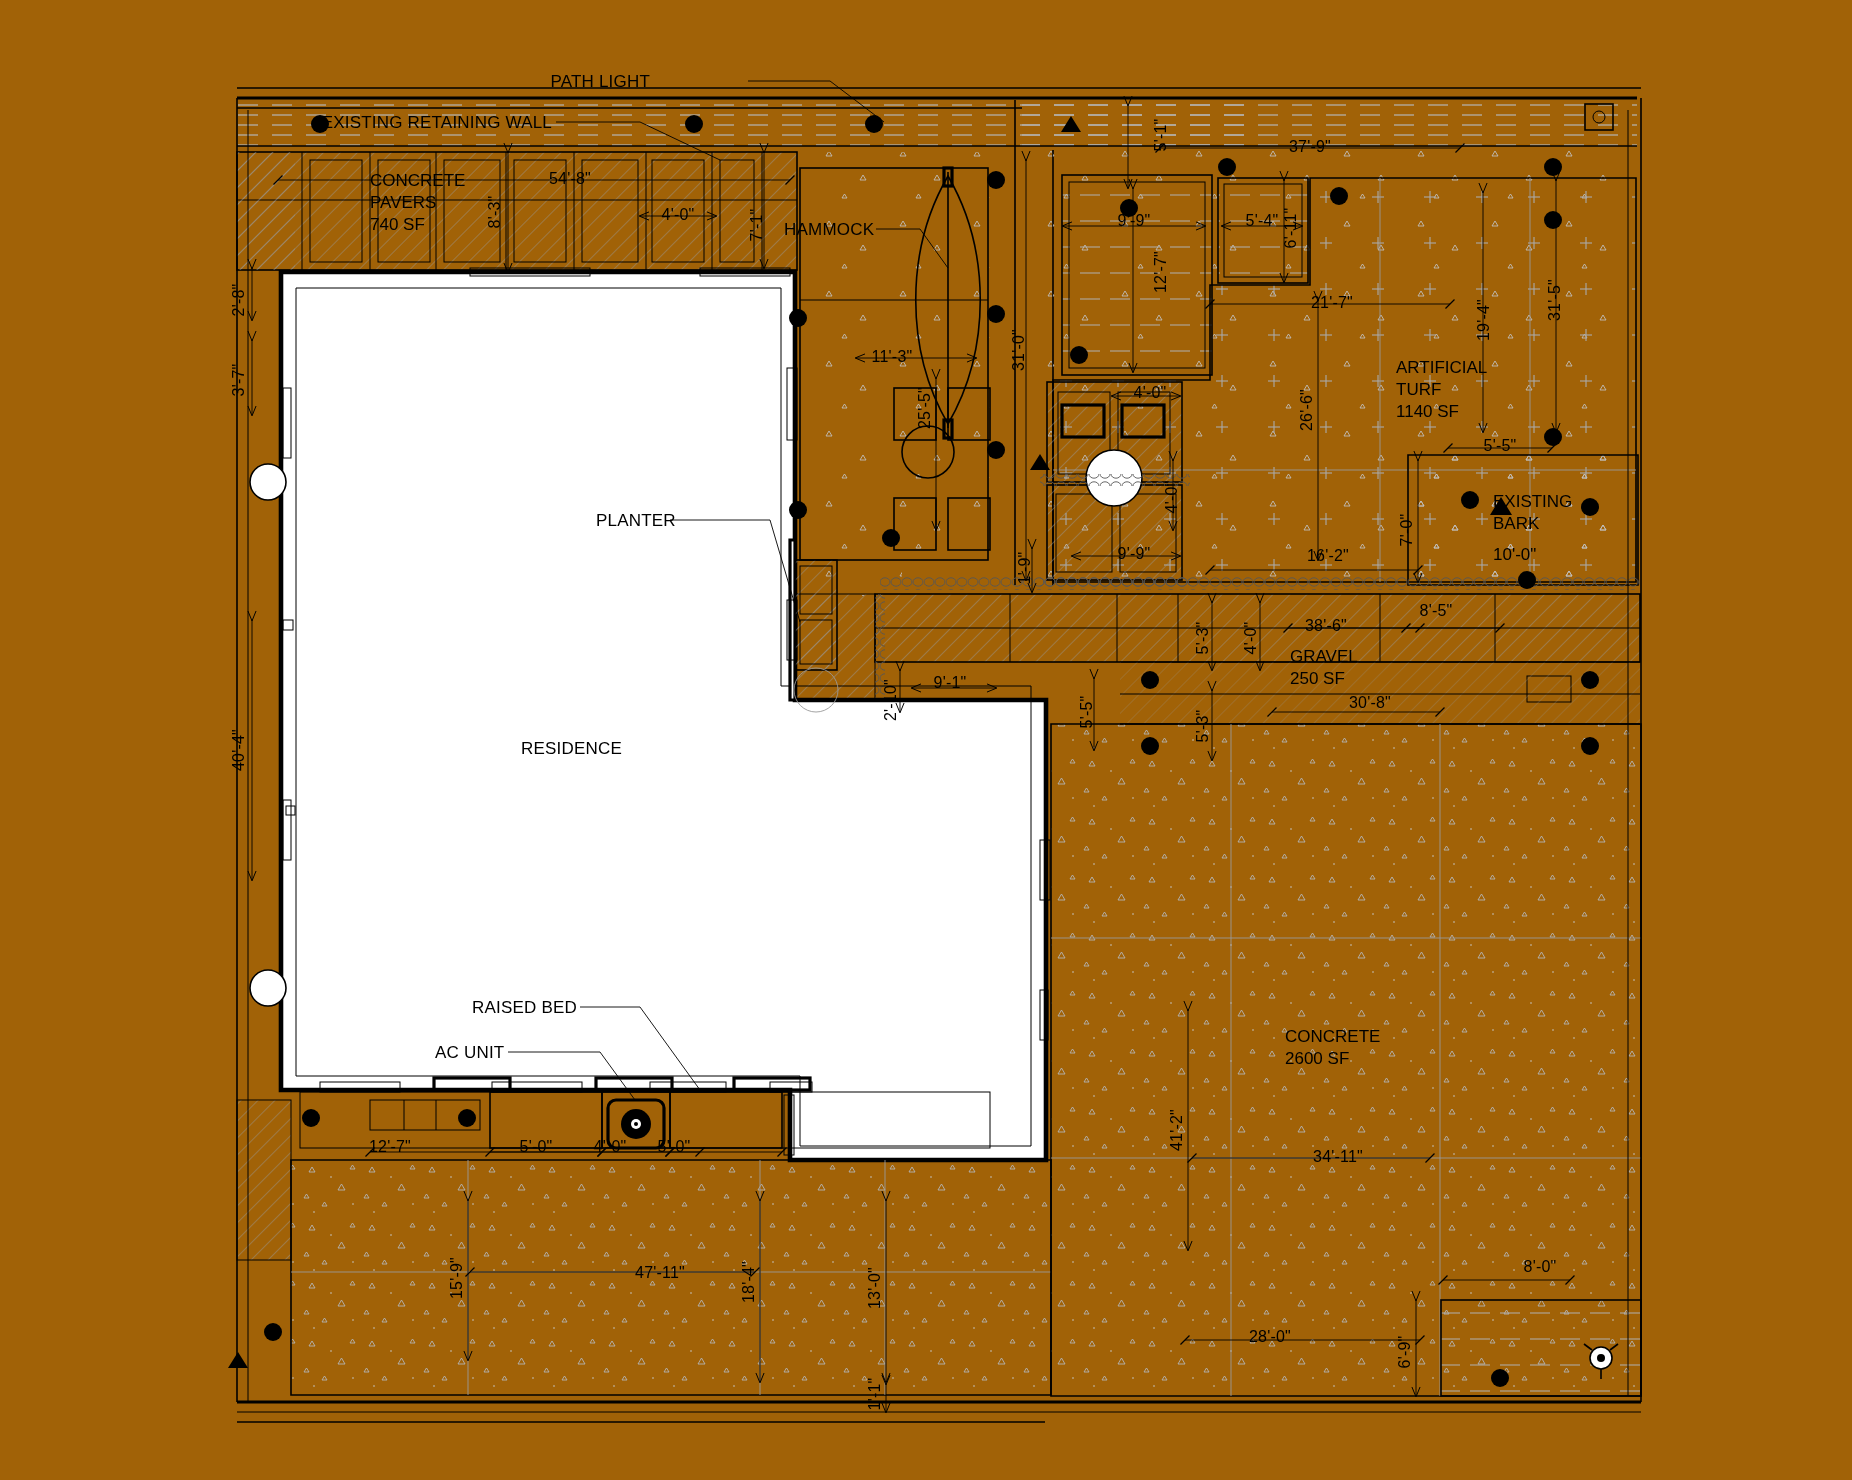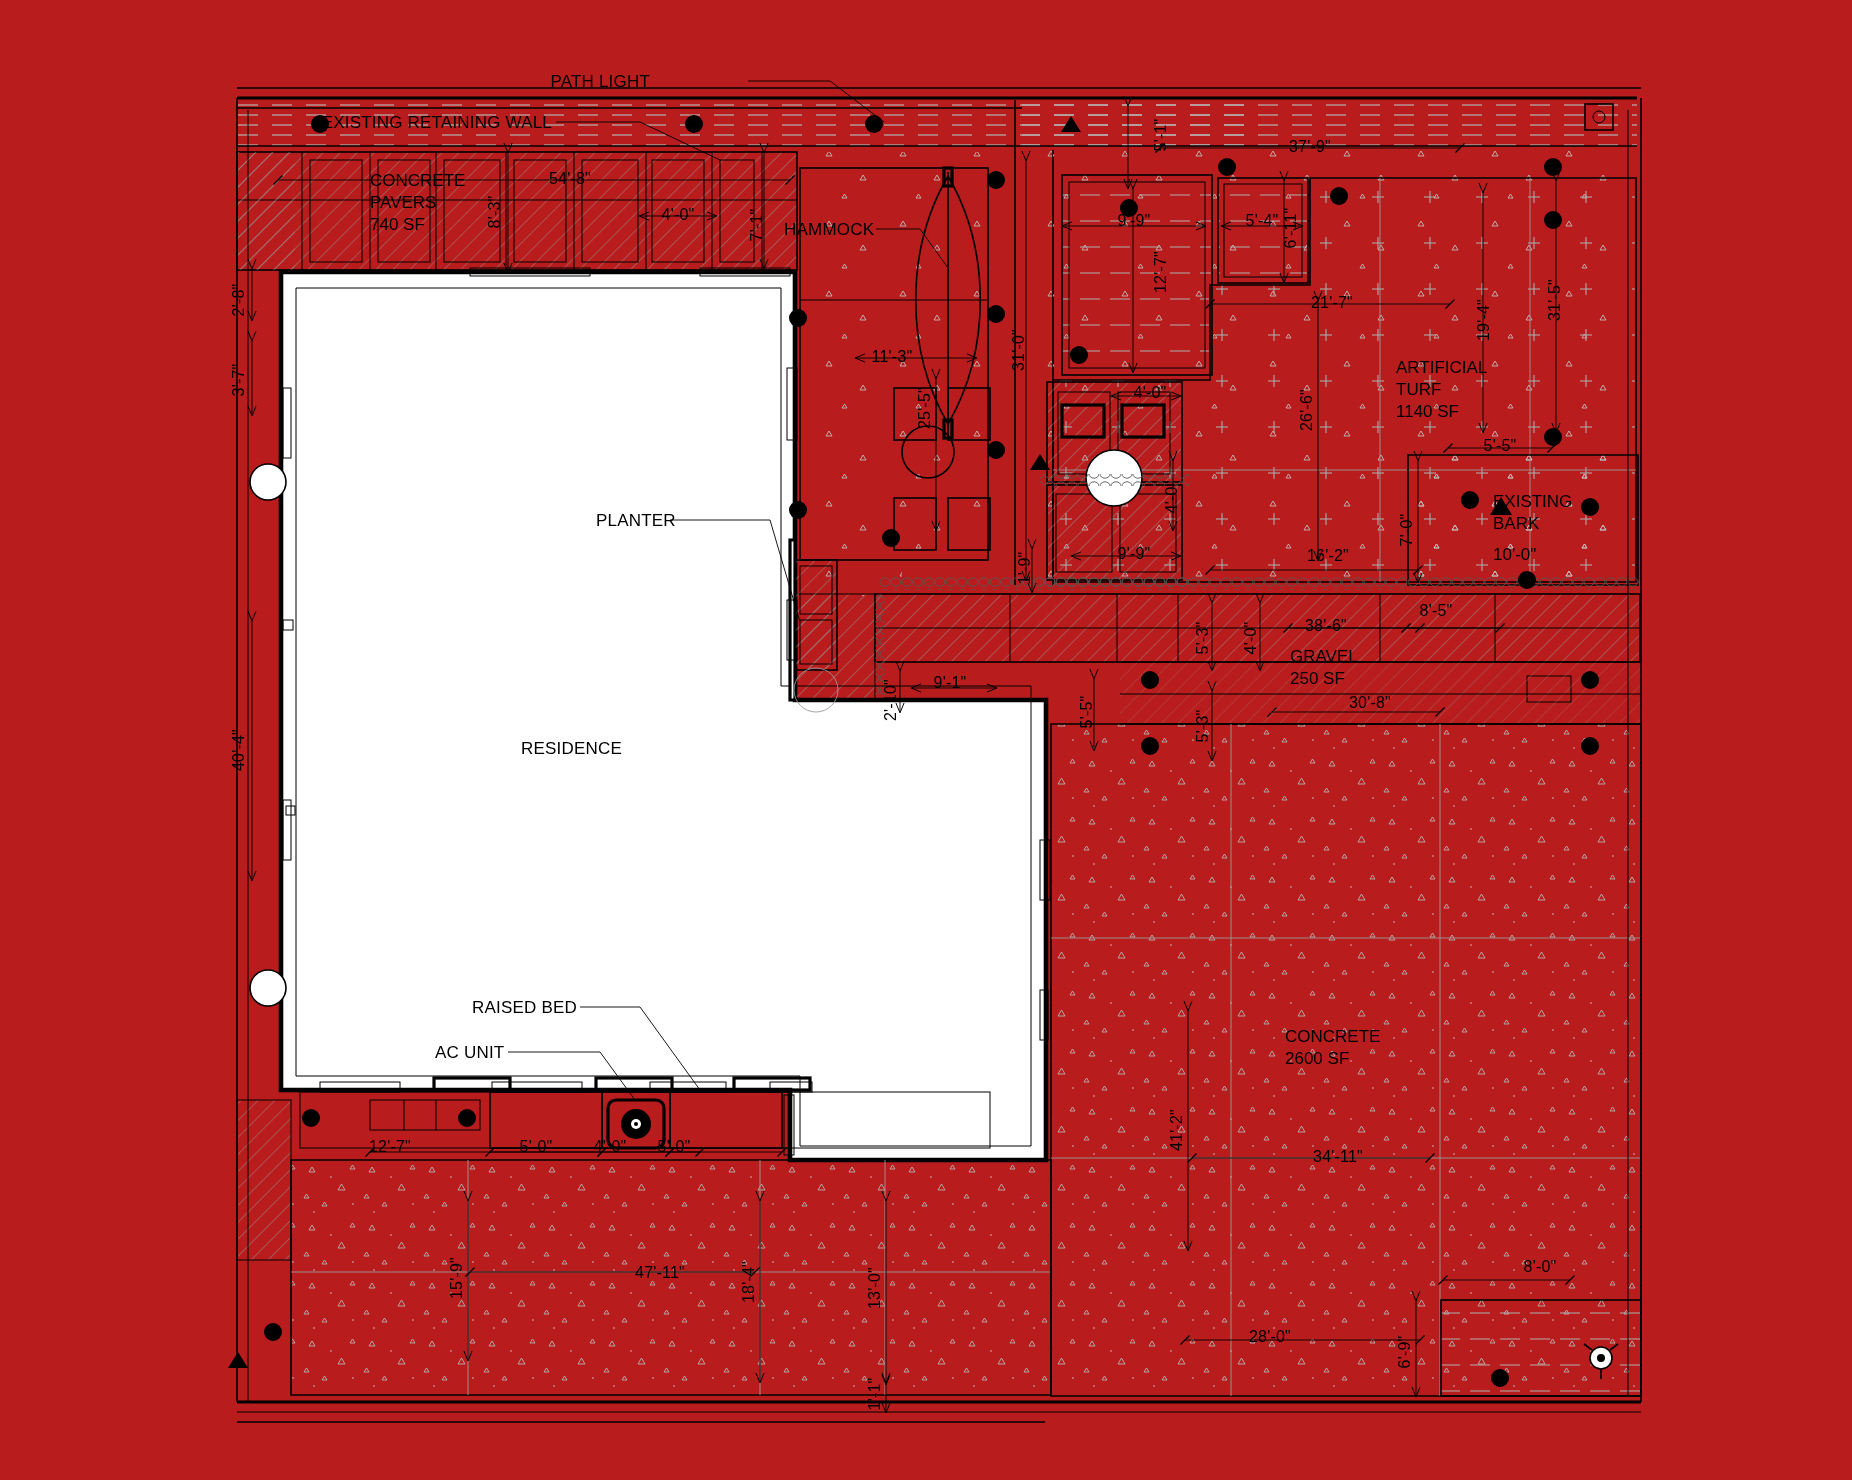--- a/index.html
+++ b/index.html
@@ -7,21 +7,21 @@
     padding: 0;
     background: #ffffff;
   }
   body {
     font-family: "Liberation Sans", sans-serif;
   }
   #sheet {
     position: relative;
     width: 1852px;
     height: 1480px;
-    background: #b91c1c;
+    background: #a16207;
     overflow: hidden;
   }
   svg.plan {
     position: absolute;
     left: 0;
     top: 0;
     width: 1852px;
     height: 1480px;
   }
   text {

